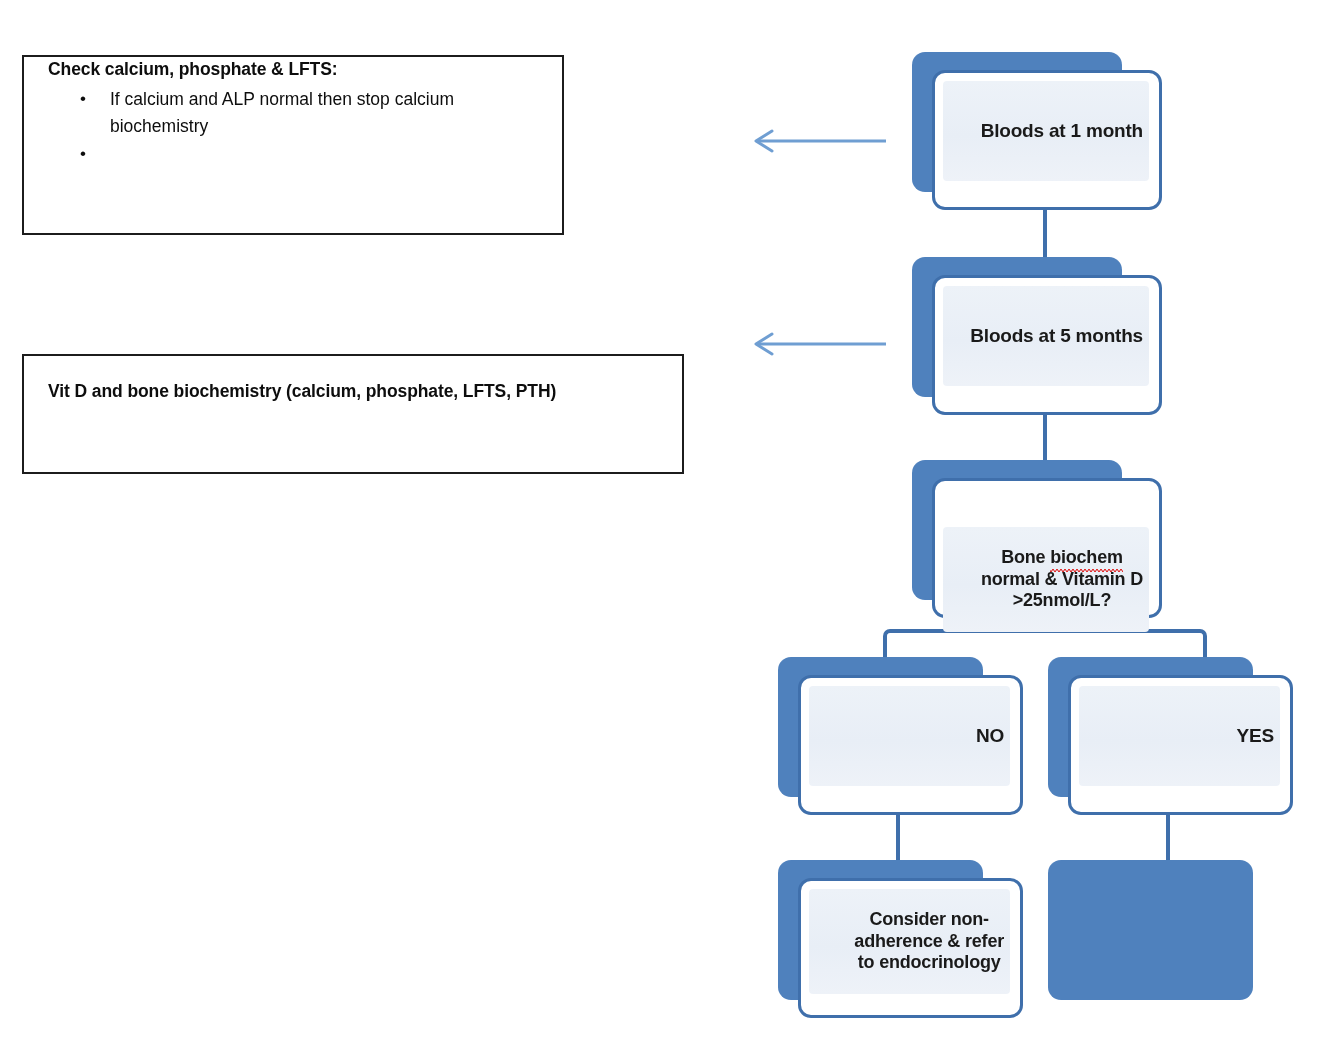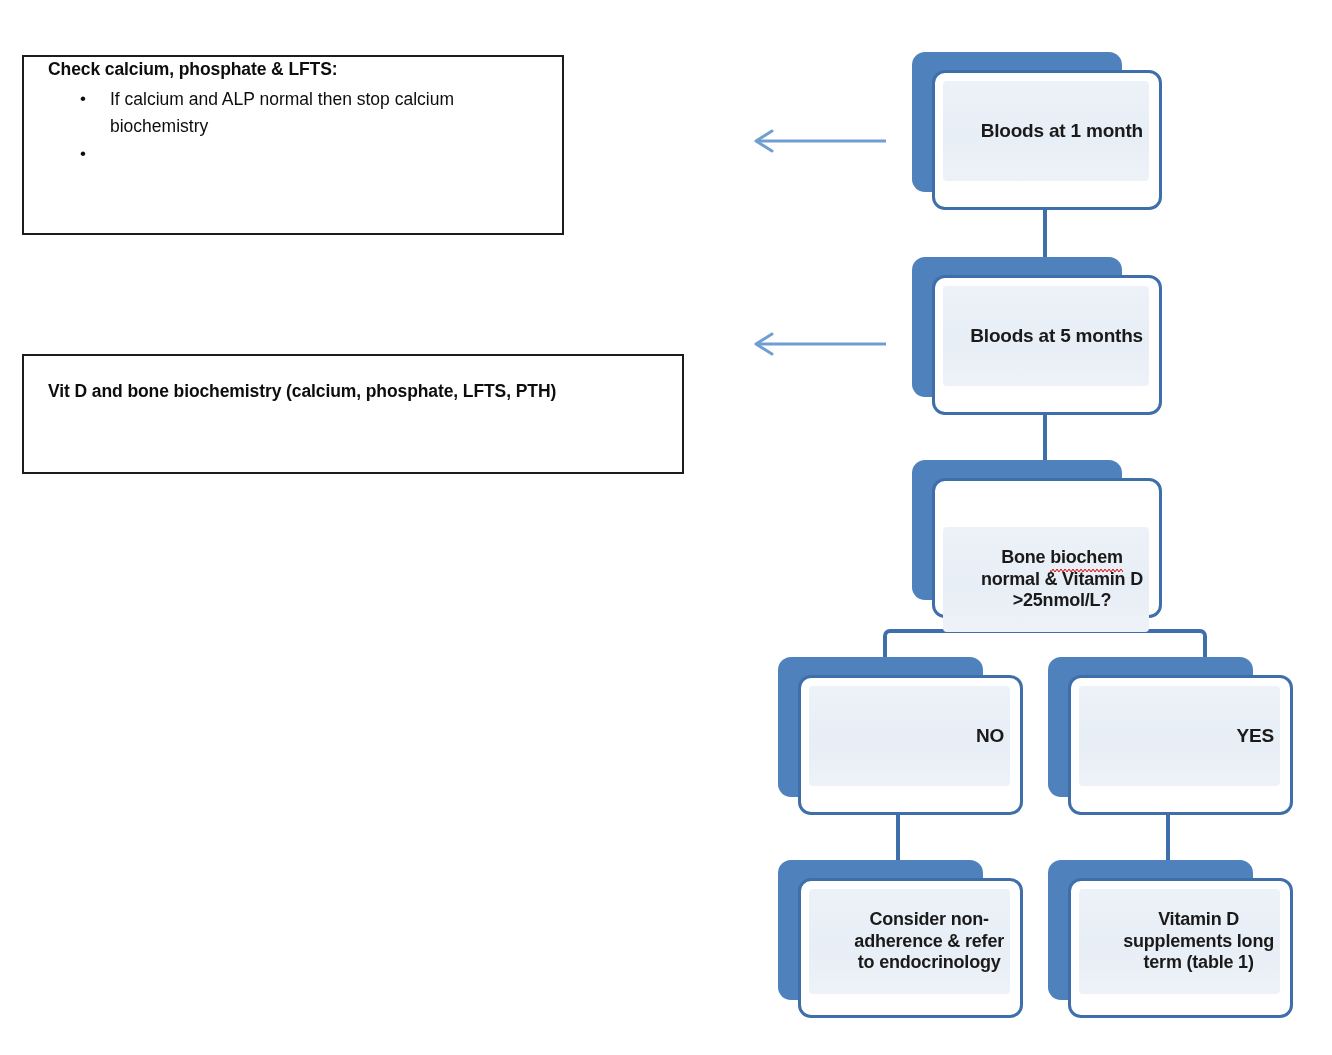--- a/index.html
+++ b/index.html
@@ -240,20 +240,15 @@
     <div class="shadow-plate" style="width:205px; height:140px;"></div>
     <div class="face" style="left:20px; top:18px; width:225px; height:140px;">
       <div class="inner-fill" style="left:8px; top:8px; width:201px; height:100px;">
         <span class="label">YES</span>
       </div>
     </div>
   </div>
 
   <div class="node" style="left:1048px; top:860px; width:245px; height:158px;">
     <div class="shadow-plate" style="width:205px; height:140px;"></div>
-    <div class="face" style="left:20px; top:18px; width:225px; height:140px;">
-      <div class="inner-fill" style="left:8px; top:8px; width:201px; height:105px;">
-        <span class="label small"><span>Vitamin D</span><br><span>supplements long</span><br><span>term (table 1)</span></span>
-      </div>
-    </div>
   </div>
 
 </div>
 
 </body></html>

